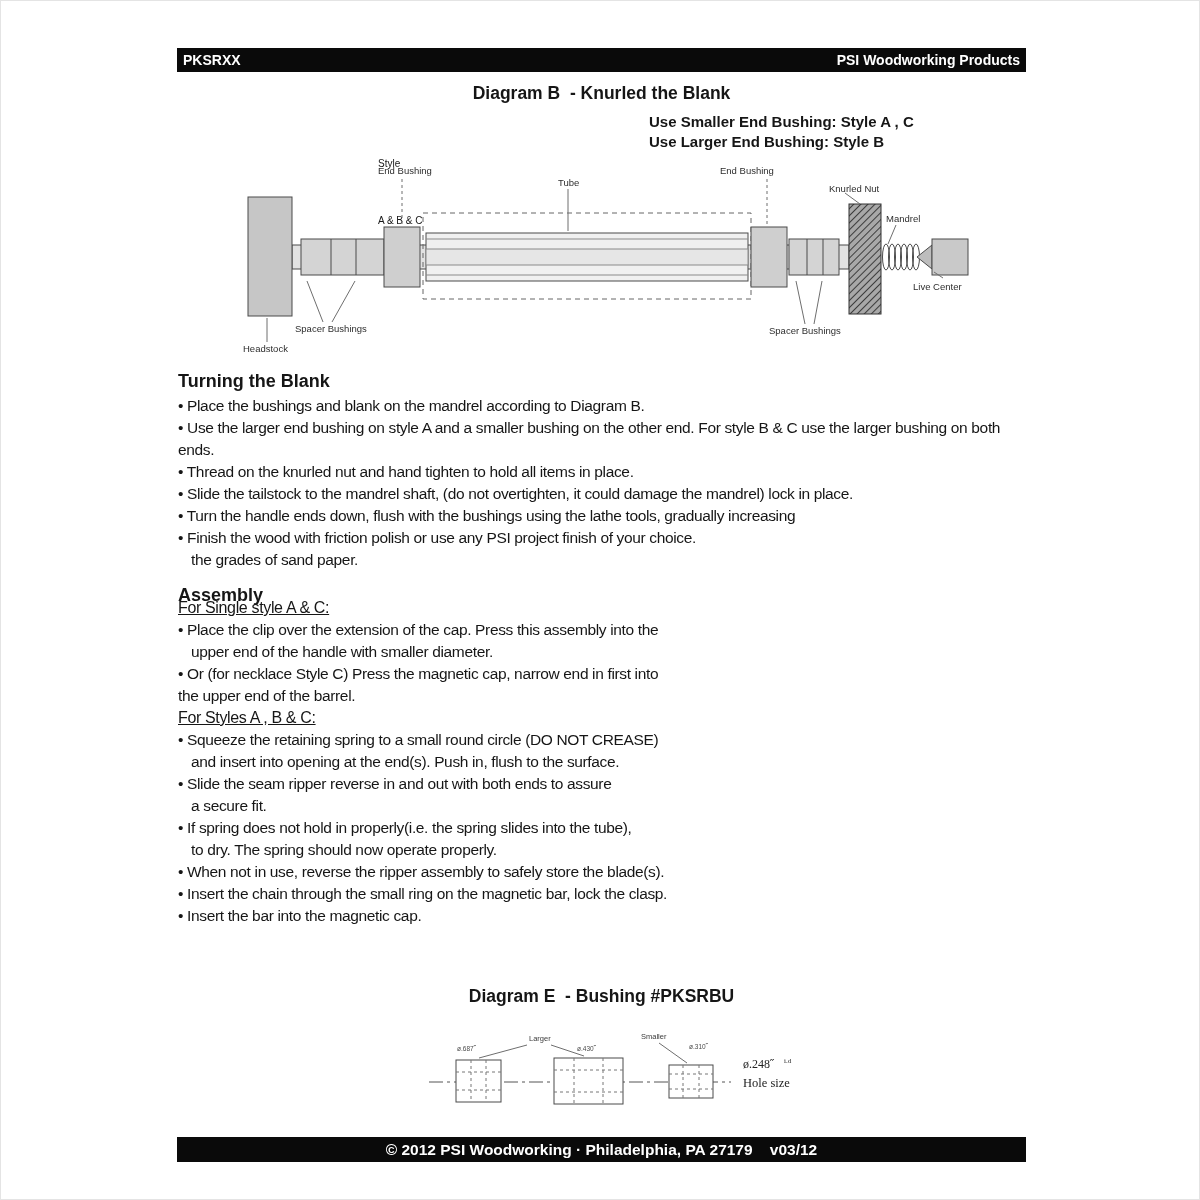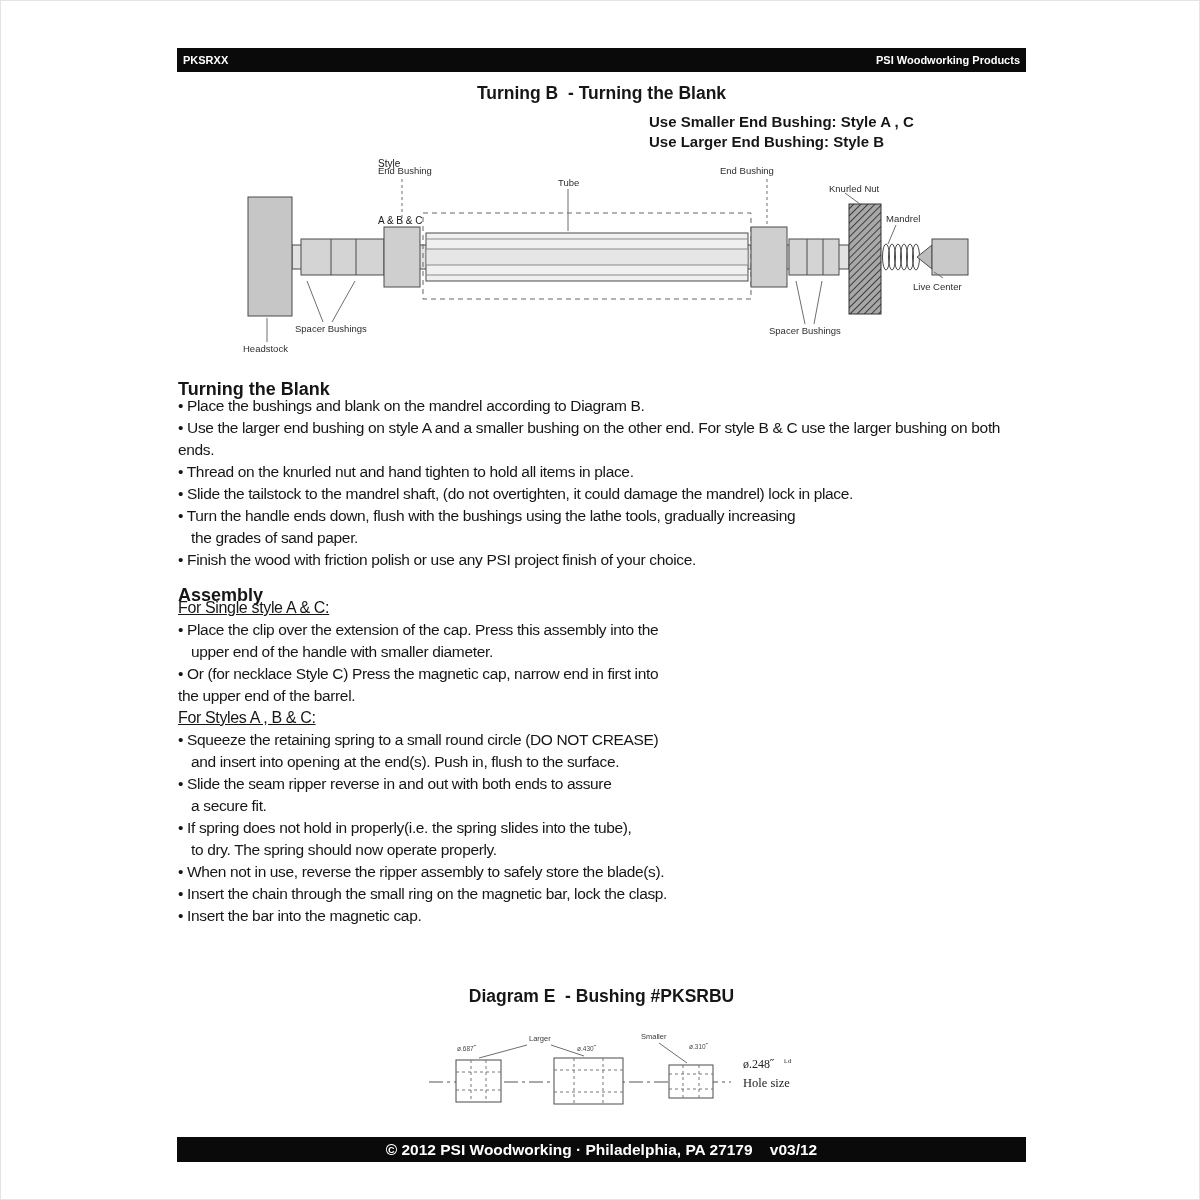--- a/index.html
+++ b/index.html
@@ -5,21 +5,21 @@
   html,body { margin:0; padding:0; background:#ffffff; }
   .page {
     position:relative; width:1200px; height:1200px; background:#fff;
     font-family:"Liberation Sans", sans-serif; color:#161616;
     border:1px solid #e4e4e4; box-sizing:border-box; overflow:hidden;
   }
   .bar {
     position:absolute; left:176px; width:849px; background:#0a0a0a; color:#fff;
     font-weight:bold; display:flex; align-items:center; box-sizing:border-box;
   }
-  .bar.header { top:47px; height:22px; font-size:11px; justify-content:space-between; padding:12px 6px; }
+  .bar.header { top:47px; height:22px; font-size:14px; justify-content:space-between; padding:12px 6px; }
   .bar.footer { top:1136px; height:25px; font-size:15.5px; justify-content:center; white-space:pre; }
   .diagram-title {
     position:absolute; left:176px; width:849px; text-align:center;
     font-weight:bold; font-size:17.5px; white-space:pre;
   }
   .style-label { position:absolute; left:377px; top:115px; font-weight:normal; font-size:10px; line-height:19px; white-space:pre; }
   .bushing-notes { position:absolute; left:648px; top:111px; width:345px; text-align:left; font-weight:bold; font-size:15px; line-height:20px; }
   .svgB { position:absolute; left:176px; top:158px; }
   .svgE { position:absolute; left:398px; top:1026px; }
   .section-heading { position:absolute; left:177px; font-weight:bold; font-size:18px; }
@@ -37,21 +37,21 @@
 </head>
 <body>
 
 <div class="page">
 
   <div class="bar header">
     <span>PKSRXX</span>
     <span>PSI Woodworking Products</span>
   </div>
 
-  <div class="diagram-title" style="top:82px;">Turning B  - Turning the Blank</div>
+  <div class="diagram-title" style="top:82px;">Diagram B  - Knurled the Blank</div>
 
   <div class="style-label">
     <div>Style</div>
     <div>A &amp; B &amp; C</div>
   </div>
 
   <div class="bushing-notes">
     <div>Use Smaller End Bushing: Style A , C</div>
     <div>Use Larger End Bushing: Style B</div>
   </div>
@@ -117,30 +117,30 @@
     <text class="dlabel" x="381" y="27">Tube</text>
     <text class="dlabel" x="543" y="15">End Bushing</text>
     <text class="dlabel" x="652" y="33">Knurled Nut</text>
     <text class="dlabel" x="709" y="63">Mandrel</text>
     <text class="dlabel" x="736" y="131">Live Center</text>
     <text class="dlabel" x="118" y="173">Spacer Bushings</text>
     <text class="dlabel" x="592" y="175">Spacer Bushings</text>
     <text class="dlabel" x="66" y="193">Headstock</text>
   </svg>
 
-  <div class="section-heading" style="top:378px;">Turning the Blank</div>
+  <div class="section-heading" style="top:370px;">Turning the Blank</div>
   <div class="text-block" style="top:394px;">
     <div class="line">• Place the bushings and blank on the mandrel according to Diagram B.</div>
     <div class="line">• Use the larger end bushing on style A and a smaller bushing on the other end. For style B &amp; C use the larger bushing on both</div>
     <div class="line">ends.</div>
     <div class="line">• Thread on the knurled nut and hand tighten to hold all items in place.</div>
     <div class="line">• Slide the tailstock to the mandrel shaft, (do not overtighten, it could damage the mandrel) lock in place.</div>
     <div class="line">• Turn the handle ends down, flush with the bushings using the lathe tools, gradually increasing</div>
+    <div class="line">• Finish the wood with friction polish or use any PSI project finish of your choice.</div>
     <div class="line cont">the grades of sand paper.</div>
-    <div class="line">• Finish the wood with friction polish or use any PSI project finish of your choice.</div>
   </div>
 
   <div class="section-heading" style="top:572px;margin-top:12px;">Assembly</div>
   <div class="text-block" style="top:596px;">
     <div class="line sub">For Single style A &amp; C:</div>
     <div class="line">• Place the clip over the extension of the cap. Press this assembly into the</div>
     <div class="line cont">upper end of the handle with smaller diameter.</div>
     <div class="line">• Or (for necklace Style C) Press the magnetic cap, narrow end in first into</div>
     <div class="line">the upper end of the barrel.</div>
     <div class="line sub">For Styles A , B &amp; C:</div>

